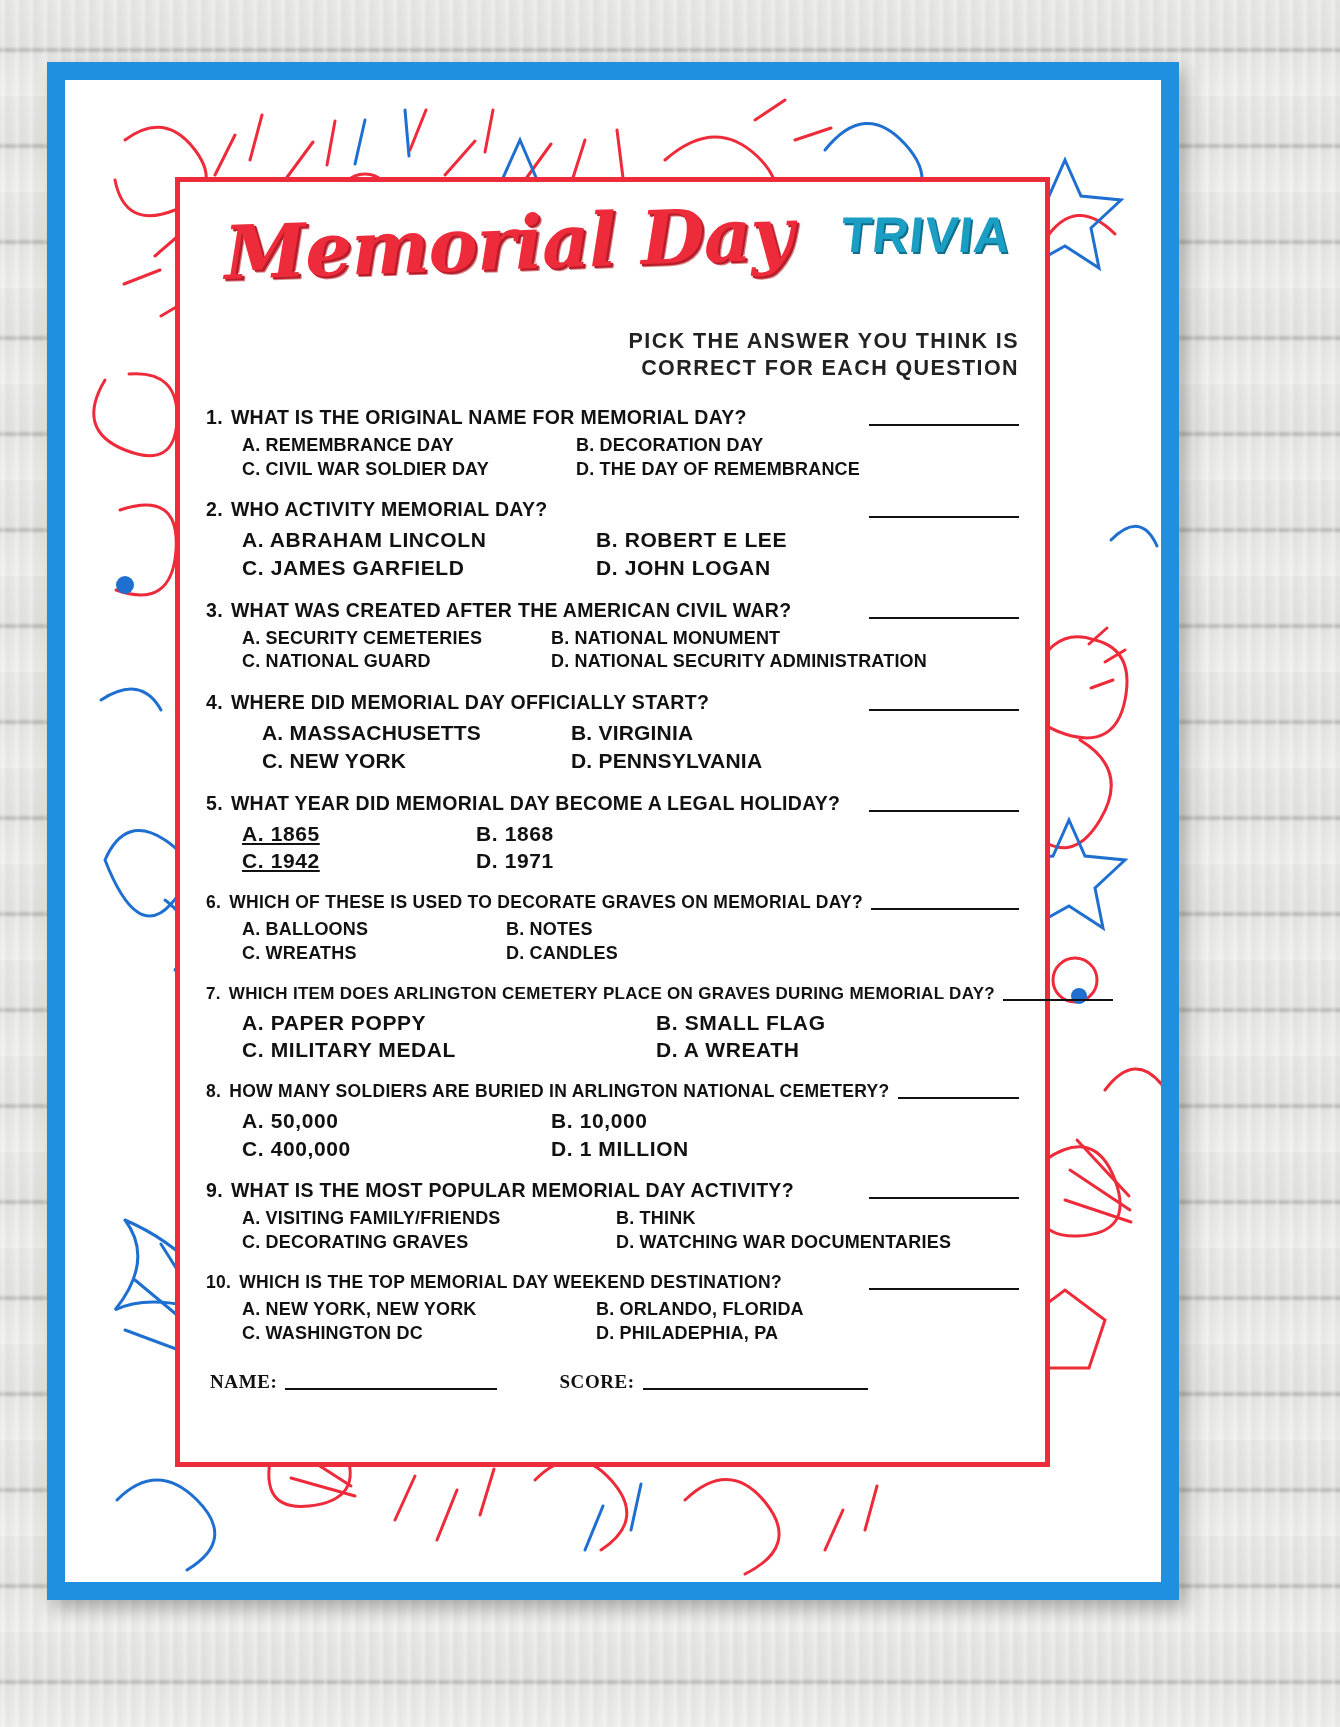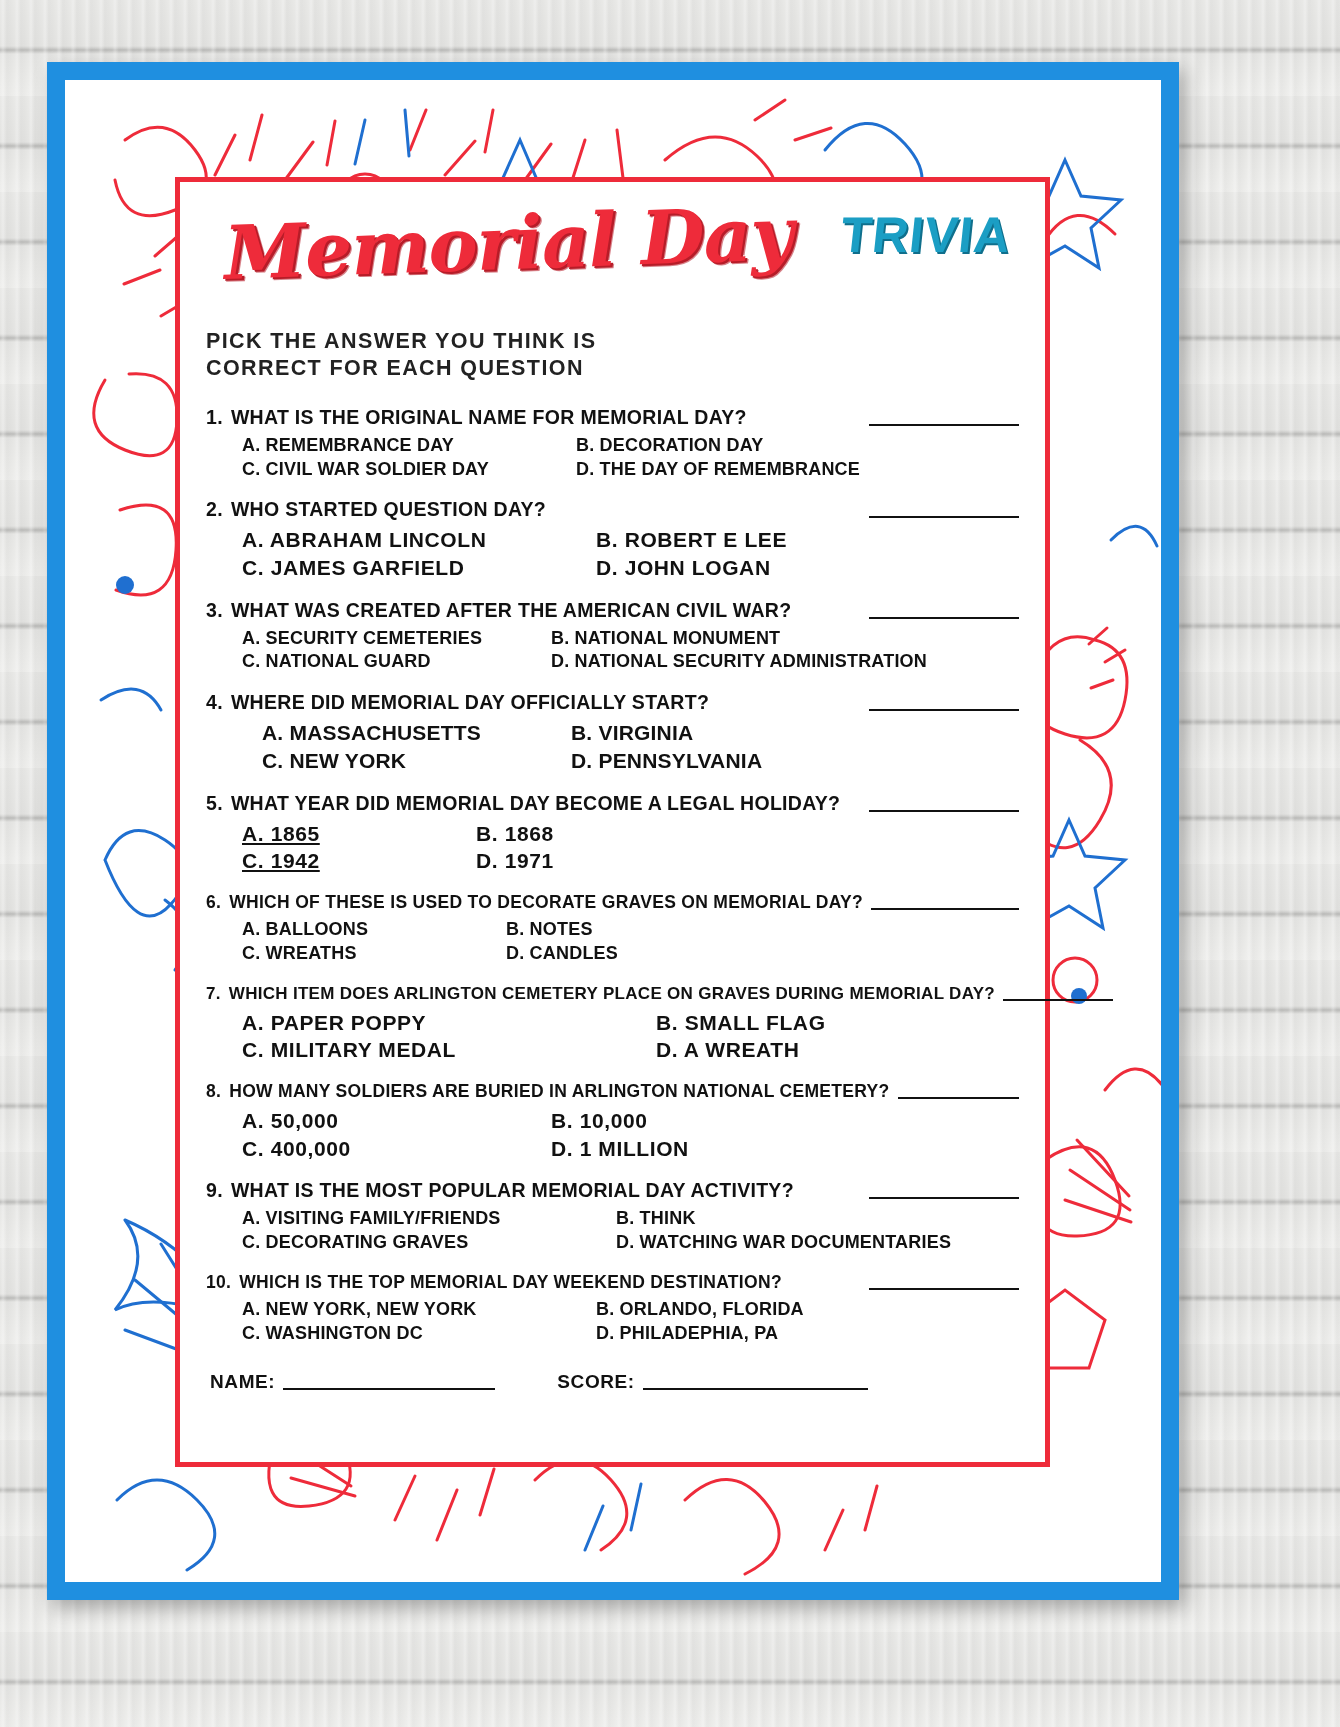--- a/index.html
+++ b/index.html
@@ -115,21 +115,21 @@
     font-family: "Liberation Sans", sans-serif;
     font-weight: bold;
     font-size: 50px;
     letter-spacing: 1px;
     color: #1b9ec4;
     text-shadow: 2px 2px 0 #0f6f8c;
     transform: skewX(-6deg);
   }
 
   .subtitle {
-    text-align: left;
+    text-align: right;
     font-size: 21.5px;
     font-weight: bold;
     letter-spacing: 1.4px;
     line-height: 1.25;
     color: #222;
     margin: -8px 0 24px 0;
     font-family: "Liberation Sans", sans-serif;
   }
   .subtitle span { display: block; }
 
@@ -188,20 +188,21 @@
   
   .footer {
     margin-top: 26px;
     display: flex;
     align-items: flex-end;
     font-size: 19px;
     font-weight: bold;
     letter-spacing: .6px;
     color: #111;
     padding-left: 4px;
+    font-family: Liberation Serif, serif;
   }
   .footer .lbl { white-space: nowrap; }
   .footer .rule-name {
     width: 212px;
     border-bottom: 2.5px solid #111;
     height: 14px;
     margin: 0 0 3px 8px;
   }
   .footer .rule-score {
     width: 225px;
@@ -300,21 +301,21 @@
           <div class="opt-row">
             <span class="opt-a">C. CIVIL WAR SOLDIER DAY</span>
             <span class="opt-b">D. THE DAY OF REMEMBRANCE</span>
           </div>
         </div>
       </div>
 
       <div class="q-block">
         <div class="q-line">
           <span class="q-text">2.</span>
-          <span class="q-text">WHO STARTED QUESTION DAY?</span>
+          <span class="q-text">WHO ACTIVITY MEMORIAL DAY?</span>
           <span class="answer-blank"></span>
         </div>
         <div class="opts w320">
           <div class="opt-row big">
             <span class="opt-a">A. ABRAHAM LINCOLN</span>
             <span class="opt-b">B. ROBERT E LEE</span>
           </div>
           <div class="opt-row big">
             <span class="opt-a">C. JAMES GARFIELD</span>
             <span class="opt-b">D. JOHN LOGAN</span>

